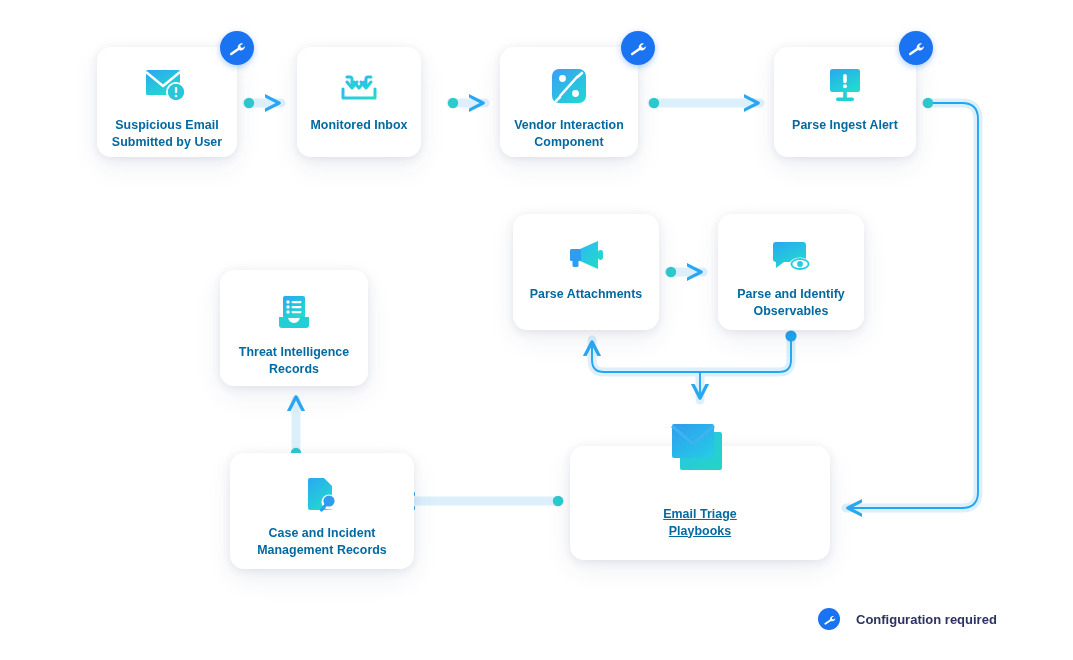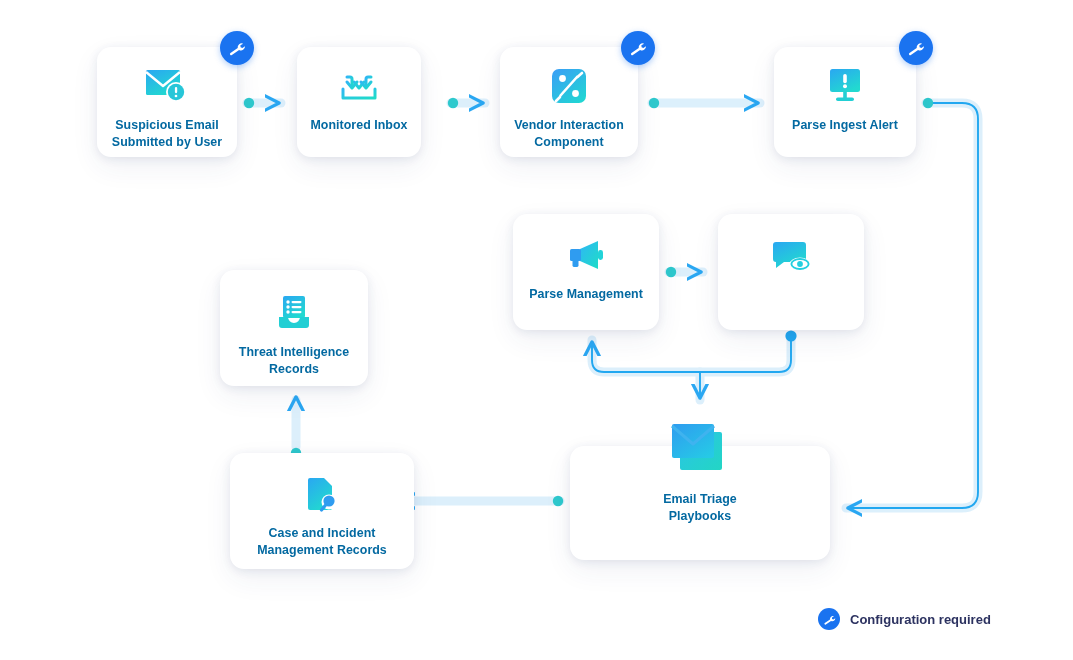--- a/index.html
+++ b/index.html
@@ -50,21 +50,21 @@
     width: 34px; height: 34px;
     border-radius: 50%;
     background: #1a73f0;
     display: flex; align-items: center; justify-content: center;
     box-shadow: 0 2px 6px rgba(26,115,240,0.35);
     z-index: 6;
   }
   .legend {
     position: absolute;
     left: 818px; top: 608px;
-    display: flex; align-items: center; gap: 10px;
+    display: flex; align-items: center; gap: 16px;
     z-index: 5;
     text-align: right;
   }
   .legend .dot {
     width: 22px; height: 22px; border-radius: 50%;
     background: #1a73f0;
     display: flex; align-items: center; justify-content: center;
   }
   .legend .legend-text {
     font-size: 13px;
@@ -75,21 +75,21 @@
   #n-suspicious { left: 97px;  top: 47px;  width: 140px; height: 110px; }
   #n-inbox      { left: 297px; top: 47px;  width: 124px; height: 110px; }
   #n-vendor     { left: 500px; top: 47px;  width: 138px; height: 110px; }
   #n-bulk       { left: 774px; top: 47px;  width: 142px; height: 110px; }
   #n-parseatt   { left: 513px; top: 214px; width: 146px; height: 116px; }
   #n-parseobs   { left: 718px; top: 214px; width: 146px; height: 116px; }
   #n-threat     { left: 220px; top: 270px; width: 148px; height: 116px; }
   #n-case       { left: 204px; top: 453px; width: 184px; height: 116px; margin-left: 26px; }
   #n-triage     { left: 570px; top: 446px; width: 260px; height: 114px; }
   #n-triage .icon-wrap { margin-top: -30px; height: 70px; }
-  #n-triage .label { margin-top: 5px; }
+  #n-triage .label { margin-top: 20px; text-decoration: underline; }
   #n-parseatt .icon-wrap, #n-parseobs .icon-wrap { margin-top: 16px; }
   #n-threat .icon-wrap { margin-top: 18px; }
   #n-case .icon-wrap { margin-top: 16px; }
 </style>
 </head>
 <body>
 
 <div id="stage">
 
   <svg class="wires" viewBox="0 0 1073 660">
@@ -264,32 +264,33 @@
 
   <div class="node" id="n-parseatt">
     <div class="icon-wrap">
       <svg width="46" height="38" viewBox="0 0 46 38">
         <path d="M17,12 L35,4 V32 L17,24 Z" fill="url(#gIcon2)"></path>
         <rect x="7" y="12" width="11" height="12" rx="1.6" fill="#2f9cf0"></rect>
         <rect x="9.5" y="23" width="6" height="7" rx="1.4" fill="#2f9cf0"></rect>
         <rect x="35" y="13" width="5" height="10" rx="2.4" fill="#22d3d8"></rect>
       </svg>
     </div>
-    <div class="label">Parse Management</div>
+    <div class="label">Parse Attachments</div>
   </div>
 
   <div class="node" id="n-parseobs">
     <div class="icon-wrap">
       <svg width="46" height="40" viewBox="0 0 46 40">
         <path d="M8,6 h27 a3,3 0 0 1 3,3 v14 a3,3 0 0 1 -3,3 h-19 l-8,6 v-6 a3,3 0 0 1 -3,-3 v-14 a3,3 0 0 1 3,-3 z" fill="url(#gIcon1)"></path>
         <ellipse cx="32" cy="28" rx="10.5" ry="6.5" fill="#ffffff"></ellipse>
         <ellipse cx="32" cy="28" rx="8.6" ry="5" fill="none" stroke="#22cfe0" stroke-width="1.9"></ellipse>
         <circle cx="32" cy="28" r="2.9" fill="#22cfe0"></circle>
       </svg>
     </div>
+    <div class="label">Parse and Identify<br>Observables</div>
   </div>
 
   <div class="node" id="n-threat">
     <div class="icon-wrap">
       <svg width="44" height="42" viewBox="0 0 44 42">
         <rect x="11" y="3" width="22" height="22" rx="2" fill="url(#gIcon1)"></rect>
         <g fill="#ffffff">
           <circle cx="16" cy="9" r="1.7"></circle>
             <rect x="19.5" y="8" width="10" height="2.2" rx="1.1"></rect>
           <circle cx="16" cy="14" r="1.7"></circle>

